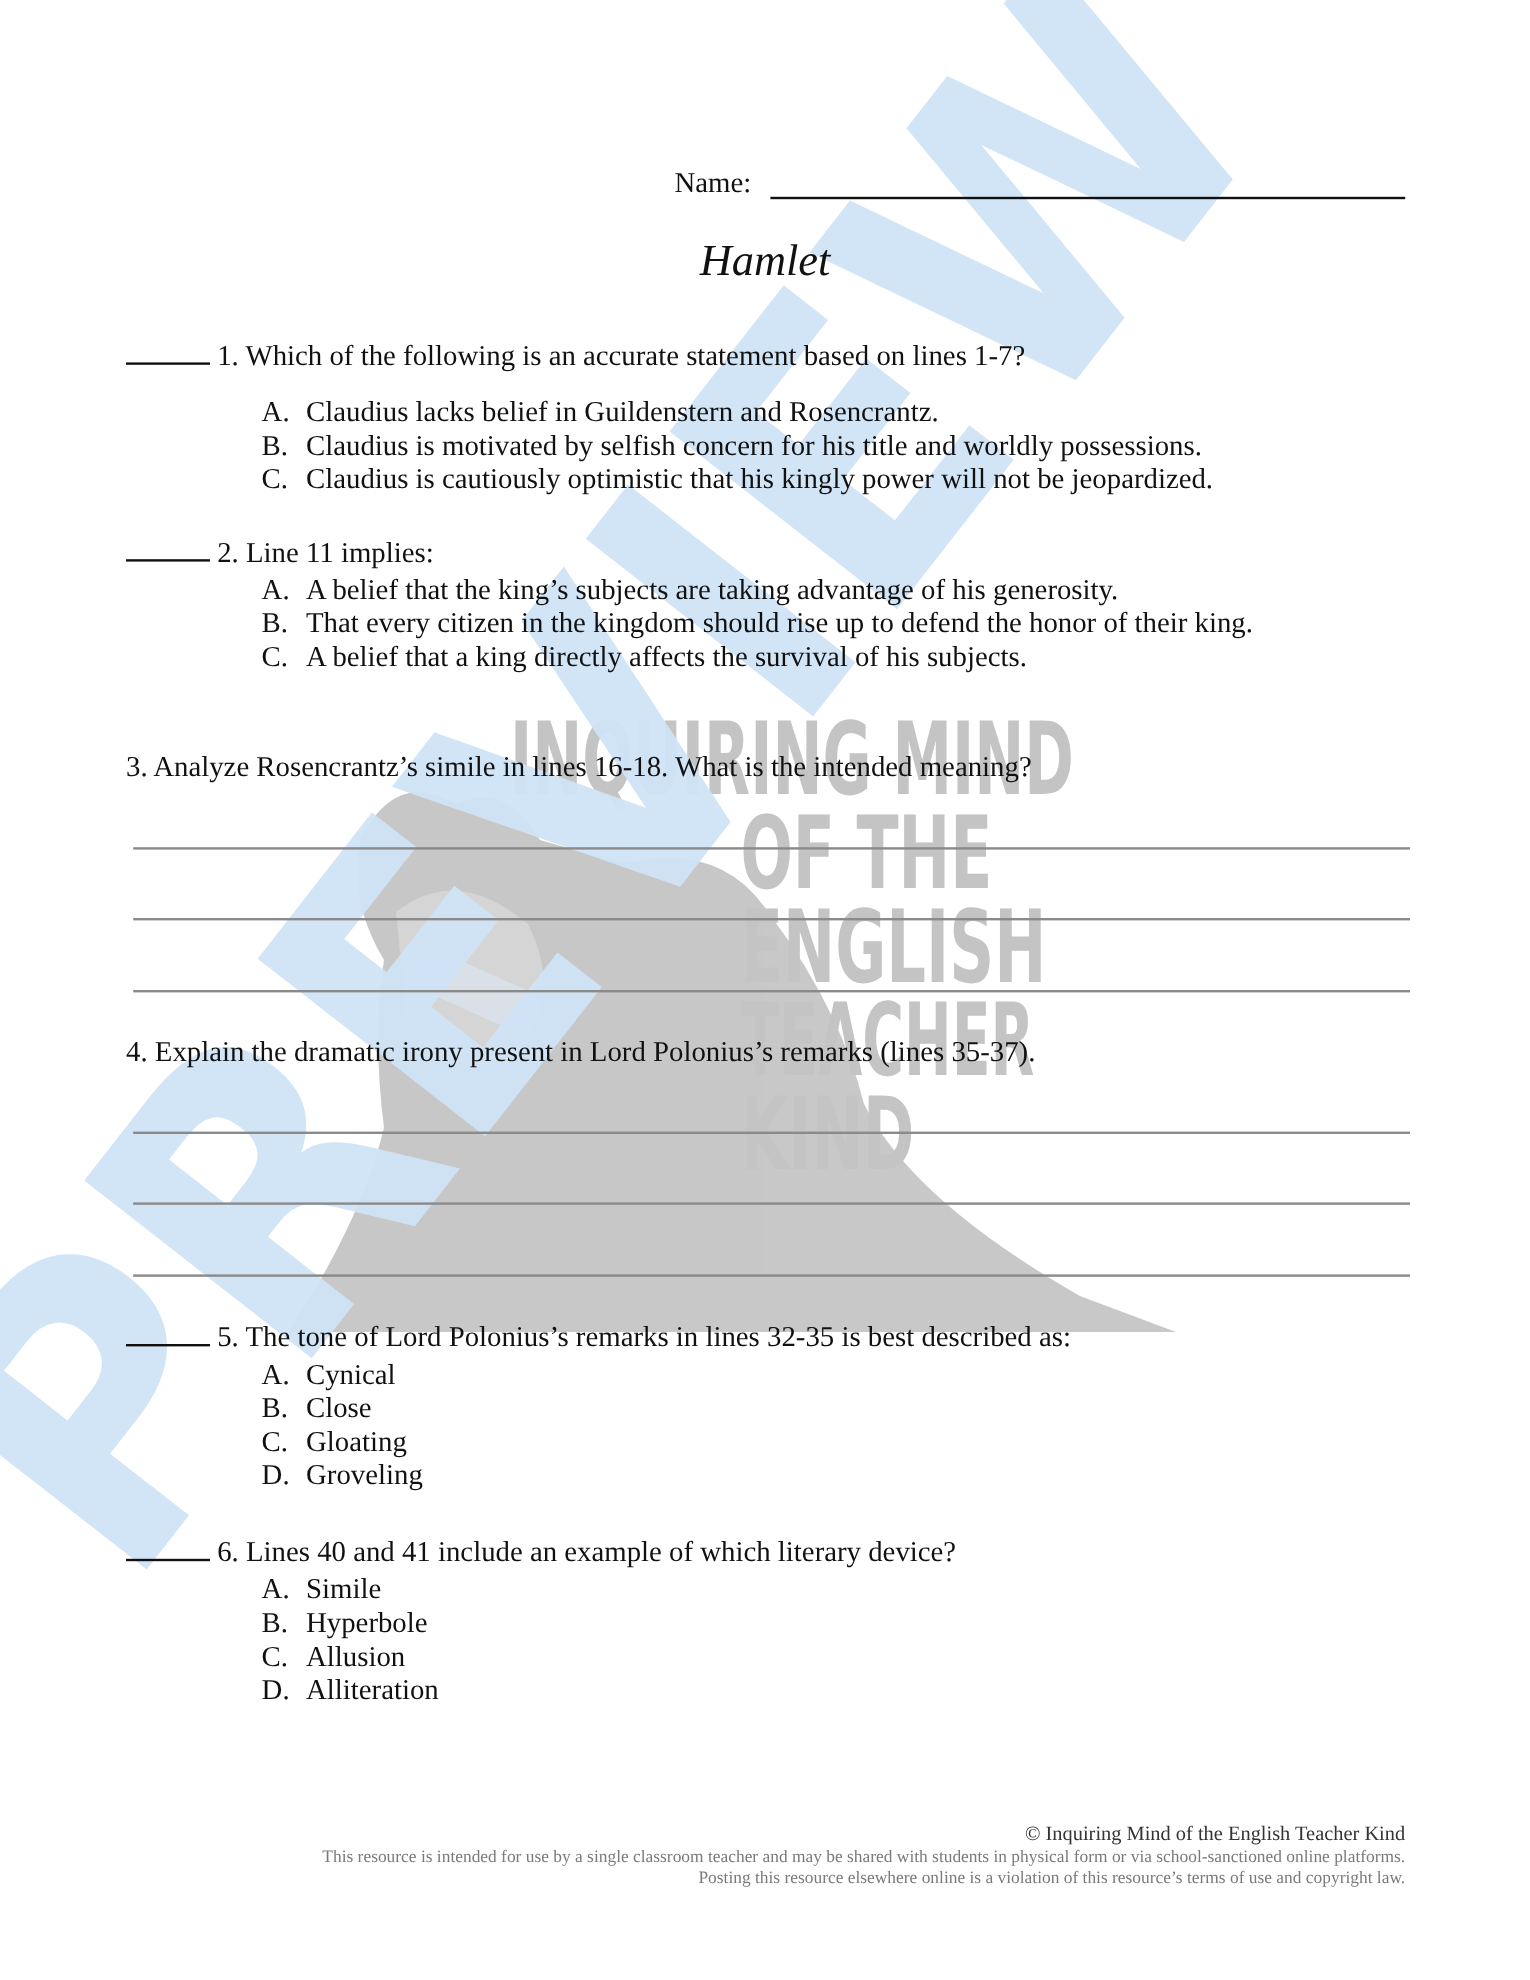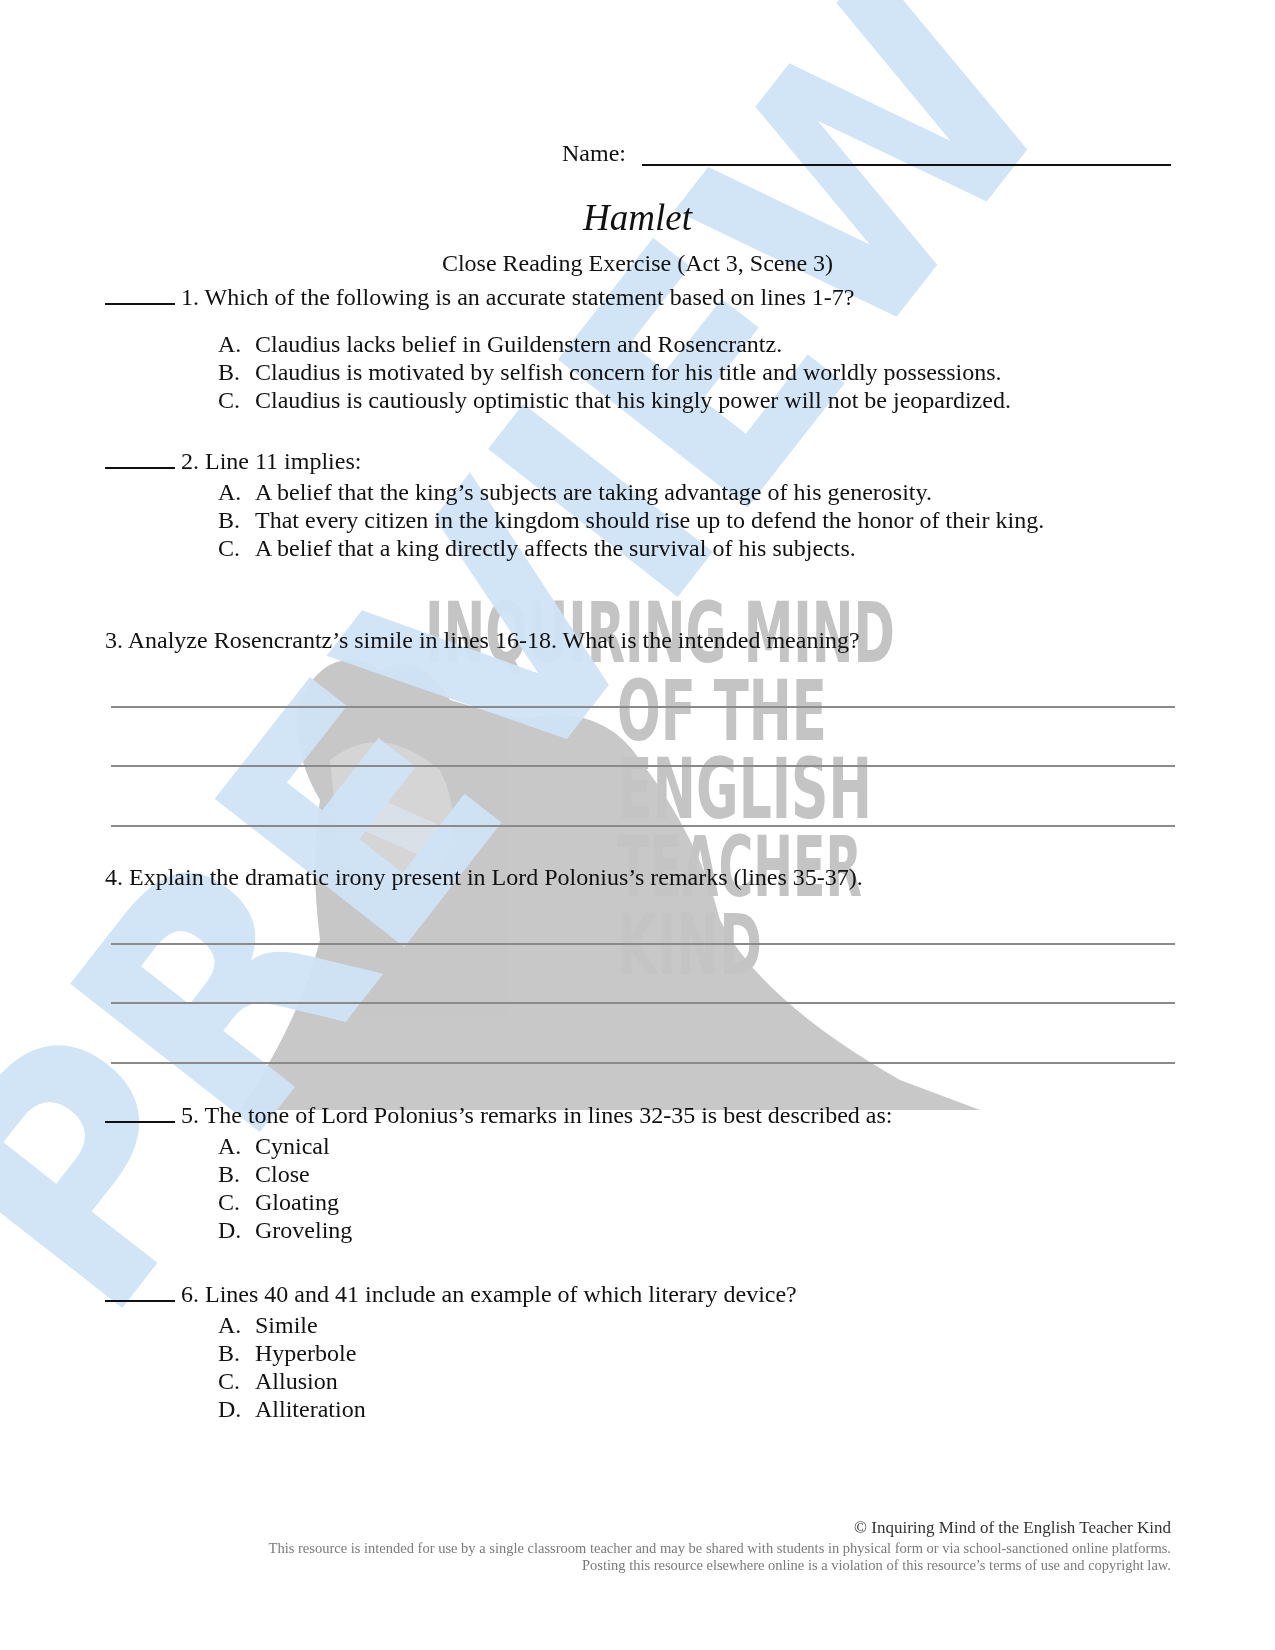--- a/index.html
+++ b/index.html
@@ -57,21 +57,20 @@
 </div>
 
 <div class="content">
 
   <div class="name-row">
     <span>Name:</span>
   </div>
   <div class="name-line"></div>
 
   <div class="title">Hamlet</div>
-  <div class="subtitle">Close Reading Exercise (Act 3, Scene 3)</div>
 
   <div class="q" style="top:284px;">
     <span class="blank"></span><span>1.</span> <span>Which of the following is an accurate statement based on lines 1-7?</span>
   </div>
   <div class="opts" style="top:330px;">
     <div class="opt">
         <span class="letter">A.</span>
         <span class="txt">Claudius lacks belief in Guildenstern and Rosencrantz.</span>
       </div>
     <div class="opt">

